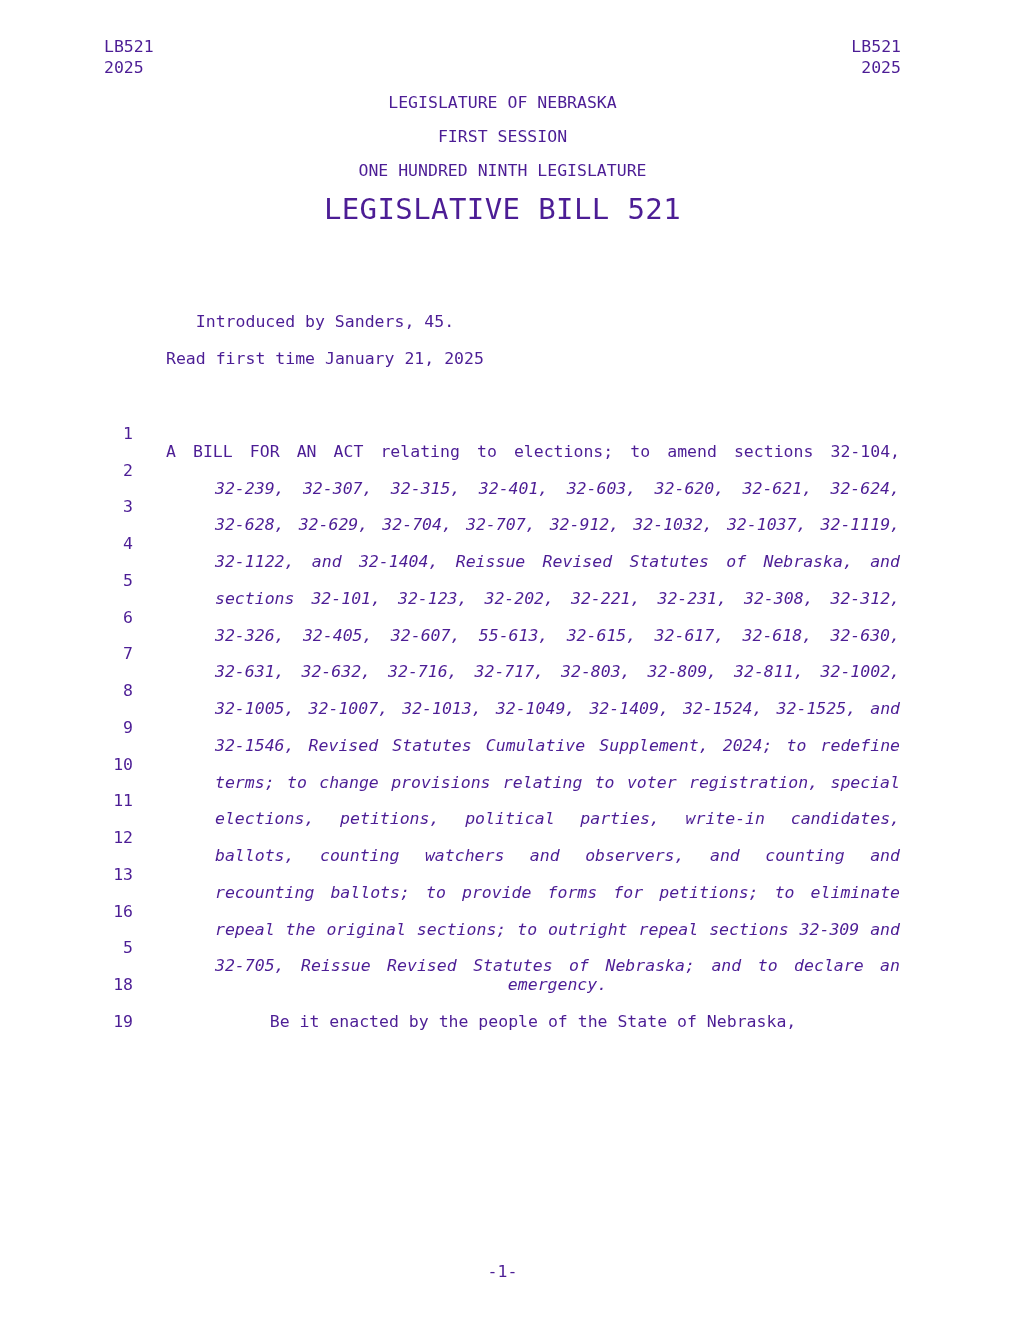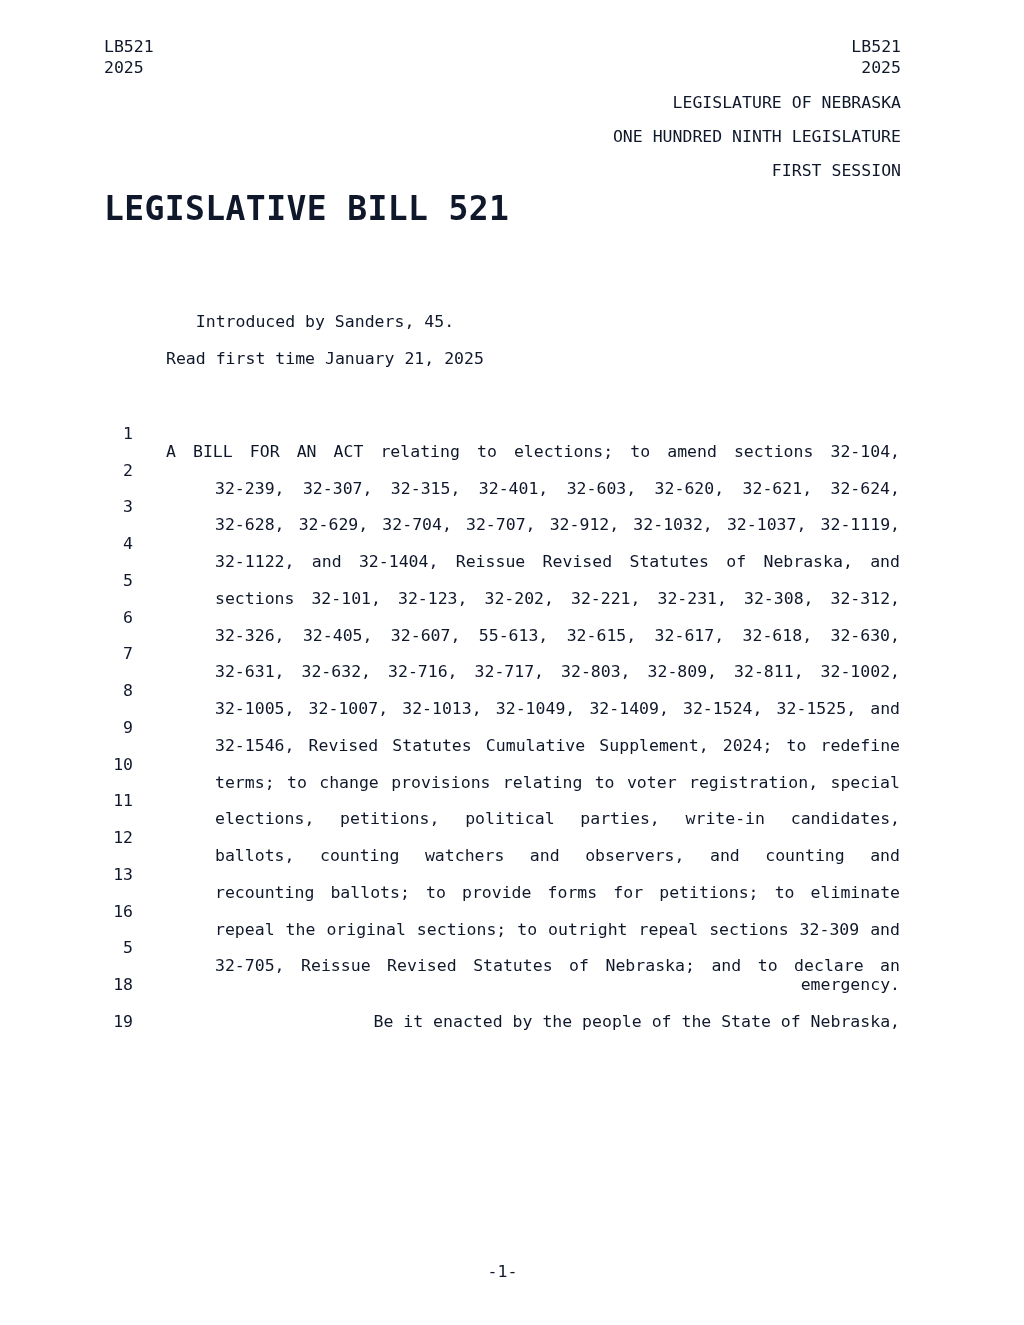--- a/index.html
+++ b/index.html
@@ -1,59 +1,59 @@
 <!DOCTYPE html>
 <html><head>
 <meta charset="utf-8">
 <style>
   html, body { margin: 0; padding: 0; background: #ffffff; }
   .page {
     position: relative;
     width: 1024px;
     height: 1325px;
     background: #ffffff;
-    color: #0f172a;
+    color: #4c1d95;
     font-family: "DejaVu Sans Mono", "Liberation Mono", monospace;
     font-size: 16.5px;
     overflow: hidden;
   }
   .hdr { position: absolute; top: 36px; line-height: 21px; }
   .hdr-left { left: 104px; text-align: left; }
   .hdr-right { left: 104px; width: 797px; text-align: right; }
   .headings {
     position: absolute;
     left: 104px; top: 86px; width: 797px;
-    text-align: right;
+    text-align: center;
     line-height: 34px;
   }
   .title {
     position: absolute;
     left: 104px; top: 192px; width: 797px;
     margin: 0;
-    text-align: left;
-    font-size: 33px;
-    font-weight: bold;
+    text-align: center;
+    font-size: 29px;
+    font-weight: normal;
     letter-spacing: 0.4px;
     line-height: 34px;
     font-family: "DejaVu Sans Mono", "Liberation Mono", monospace;
   }
   .intro {
     position: absolute;
     left: 166px; top: 303px;
     line-height: 37px;
     text-align: center;
   }
   .lines {
     position: absolute;
     left: 104px; top: 416px; width: 796px;
   }
   .line { display: flex; height: 36.74px; line-height: 36.74px; }
   .num { flex: none; width: 29px; text-align: right; margin-right: 33px; }
-  .txt { flex: 1 1 auto; text-align: right; }
-  .line.indent .txt { padding-left: 49px; }
+  .txt { flex: 1 1 auto; text-align: center; }
+  .line.indent .txt { padding-left: 49px; font-style: italic; }
   .line.just .txt { text-align: justify; text-align-last: justify; text-justify: inter-word; margin-top: 18px; }
   .pagenum {
     position: absolute;
     left: 104px; top: 1262px; width: 797px;
     text-align: center;
     line-height: 20px;
   }
 </style>
 </head>
 <body>
@@ -65,22 +65,22 @@
     <div>2025</div>
   </div>
 
   <div class="hdr hdr-right">
     <div>LB521</div>
     <div>2025</div>
   </div>
 
   <div class="headings">
     <div>LEGISLATURE OF NEBRASKA</div>
+    <div>FIRST SESSION</div>
     <div>ONE HUNDRED NINTH LEGISLATURE</div>
-    <div>FIRST SESSION</div>
   </div>
 
   <h1 class="title">LEGISLATIVE BILL 521</h1>
 
   <div class="intro">
     <div>Introduced by Sanders, 45.</div>
     <div>Read first time January 21, 2025</div>
   </div>
 
   <div class="lines" id="lines">

